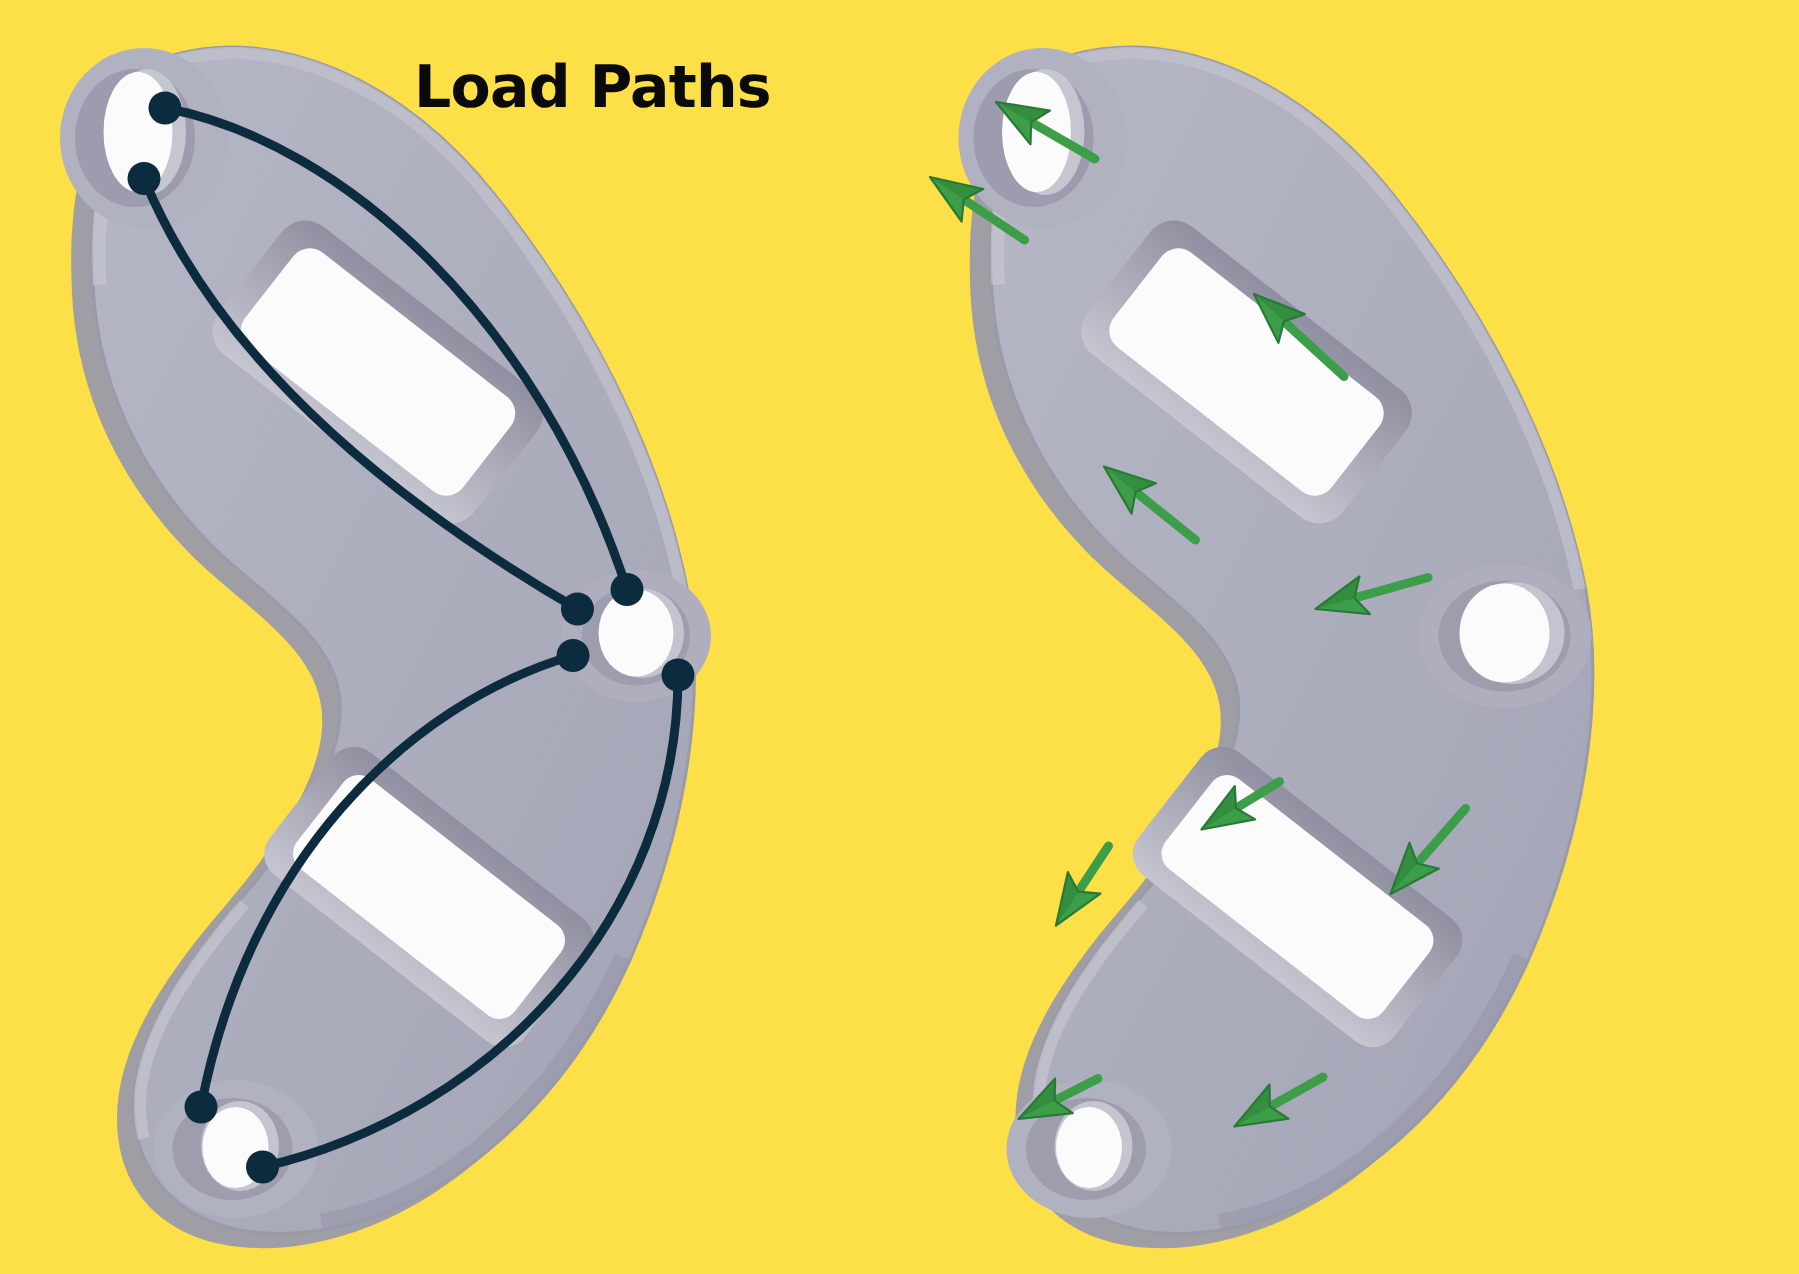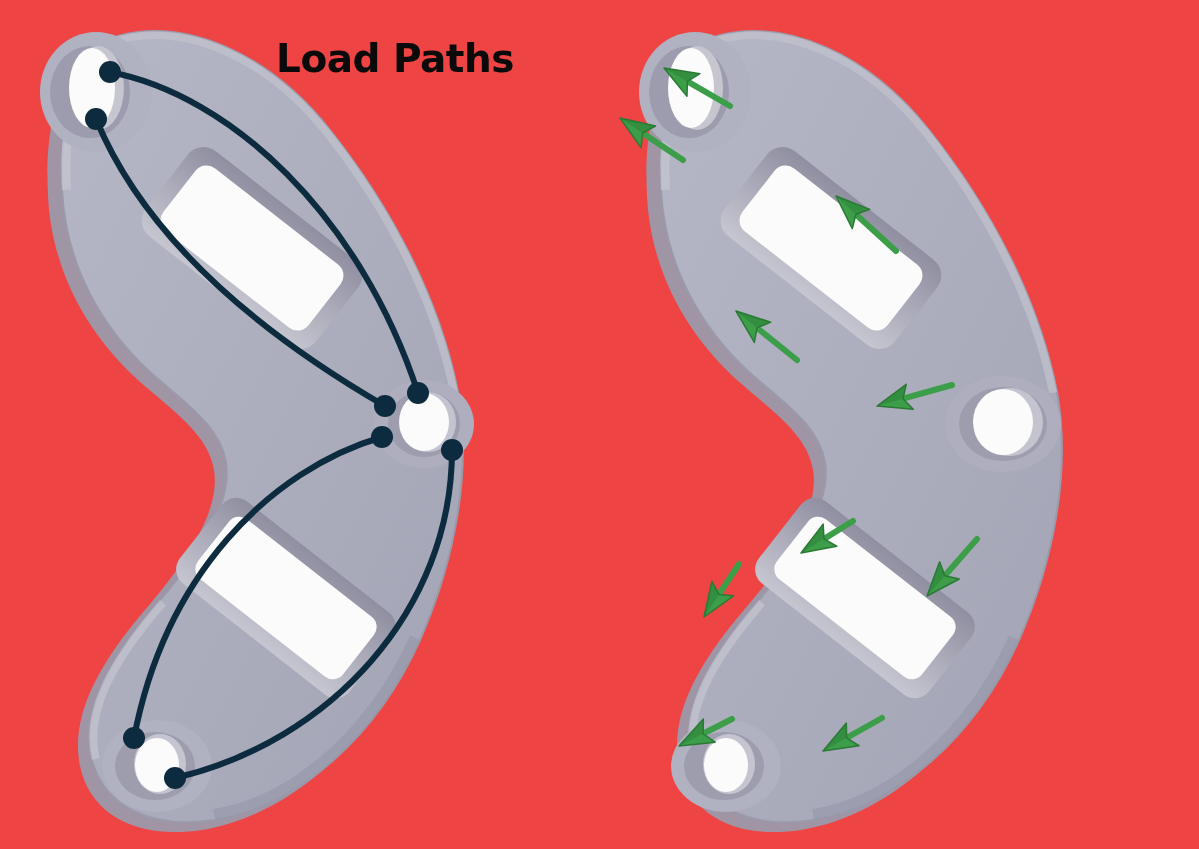--- a/index.html
+++ b/index.html
@@ -4,21 +4,21 @@
 <style>
   html, body {
     margin: 0;
     padding: 0;
     background: #f5f5f6;
   }
   #stage {
     position: relative;
     width: 1199px;
     height: 849px;
-    background: #ef4444;
+    background: #fde047;
     overflow: hidden;
     font-family: "DejaVu Sans", sans-serif;
   }
   .panel {
     position: absolute;
     top: 0;
     height: 849px;
   }
   #panel-left  { left: 0;   width: 600px; }
   #panel-right { left: 599px; width: 600px; }

